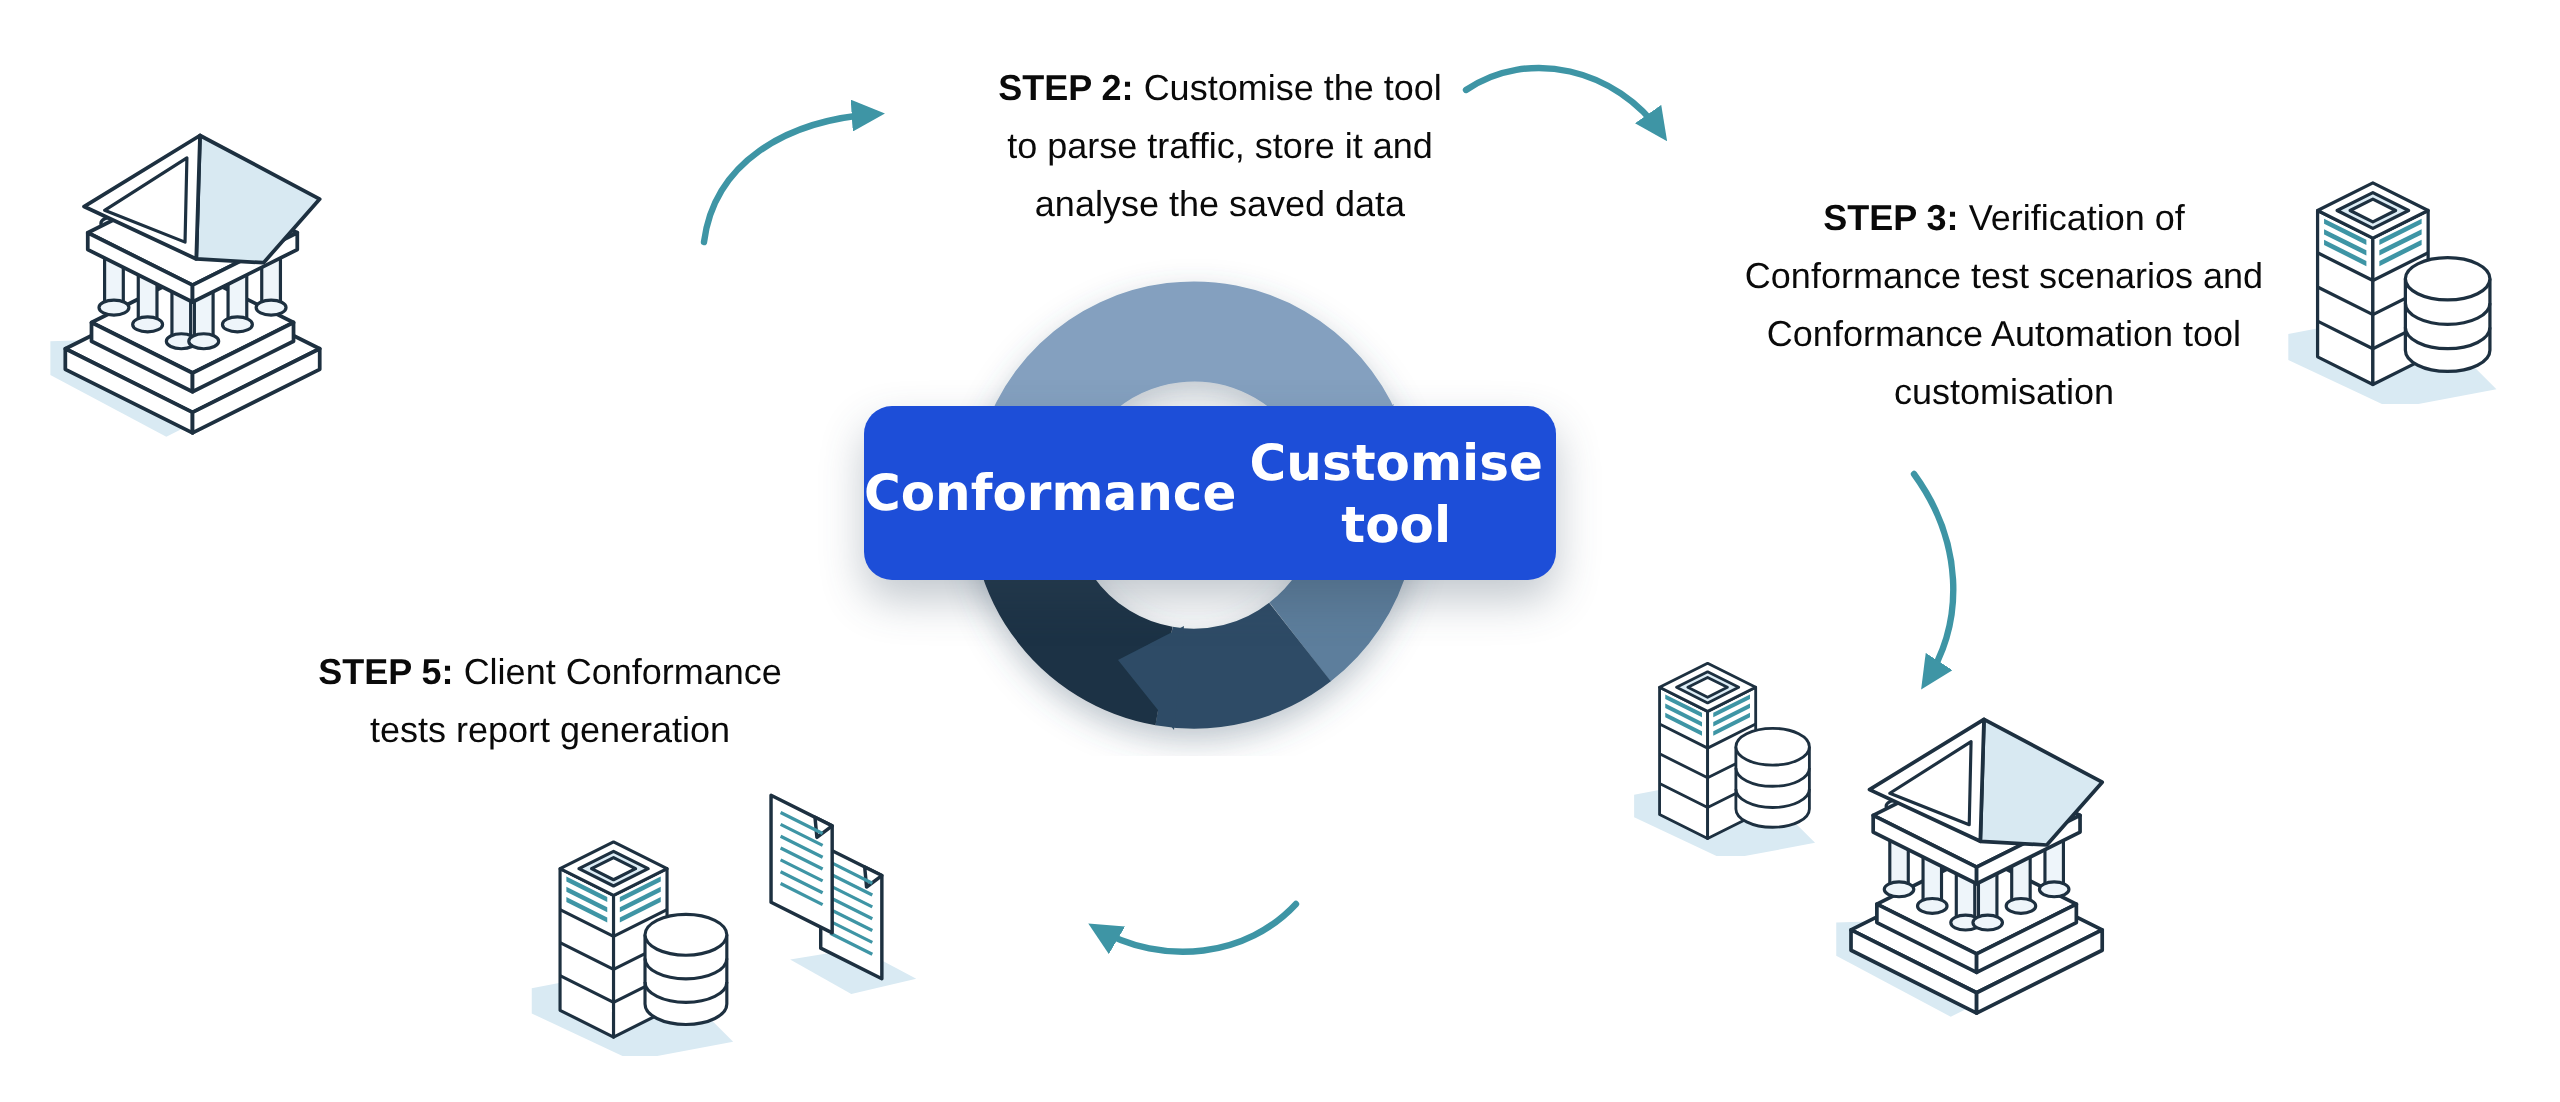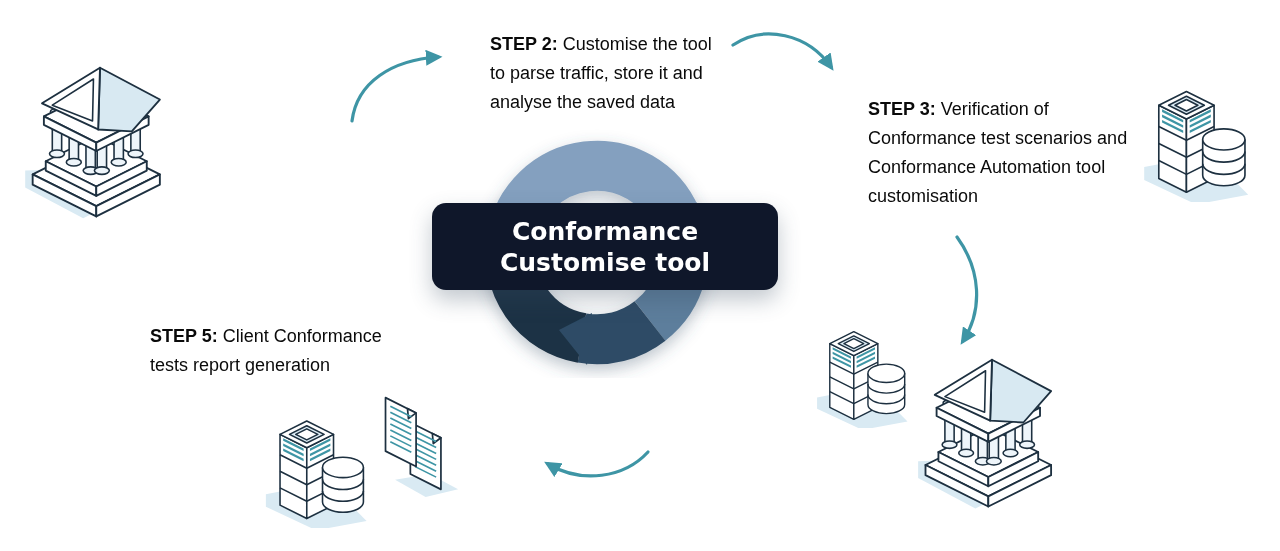--- a/index.html
+++ b/index.html
@@ -1,27 +1,27 @@
 <!DOCTYPE html>
 <html><head>
 <meta charset="utf-8">
 <style>
   html,body{margin:0;padding:0;background:#ffffff;}
   .canvas{
     position:relative;width:1280px;height:551px;background:#ffffff;overflow:hidden;
     font-family:"Liberation Sans",sans-serif;color:#0a0a0a;
   }
-  .step{position:absolute;font-size:18px;line-height:29px;color:#0a0a0a;}
+  .step{position:absolute;font-size:18px;line-height:29px;color:#0a0a0a;text-align:center;}
   .step .step-label{font-weight:700;}
   .overlay{position:absolute;left:0;top:0;width:1280px;height:551px;pointer-events:none;}
   .center-motif{position:absolute;left:472px;top:128px;width:250px;height:250px;}
   .title-box{
     position:absolute;left:432px;top:203px;width:346px;height:87px;
-    background:#0f172a;border-radius:14px;
-    display:flex;flex-direction:column;align-items:center;justify-content:center;
+    background:#1d4ed8;border-radius:14px;
+    display:flex;flex-direction:row;align-items:center;justify-content:center;
     color:#ffffff;font-family:"DejaVu Sans",sans-serif;font-weight:700;
     font-size:25px;line-height:31px;text-align:center;
     box-shadow:0 10px 22px rgba(52,72,94,0.30);
   }
   .icon{position:absolute;}
   .s1{left:186px;top:92px;width:170px;}
   .s2{left:490px;top:30px;width:240px;}
   .s3{left:868px;top:95px;width:268px;}
   .s4{left:705px;top:452px;width:160px;}
   .s5{left:150px;top:322px;width:250px;}

